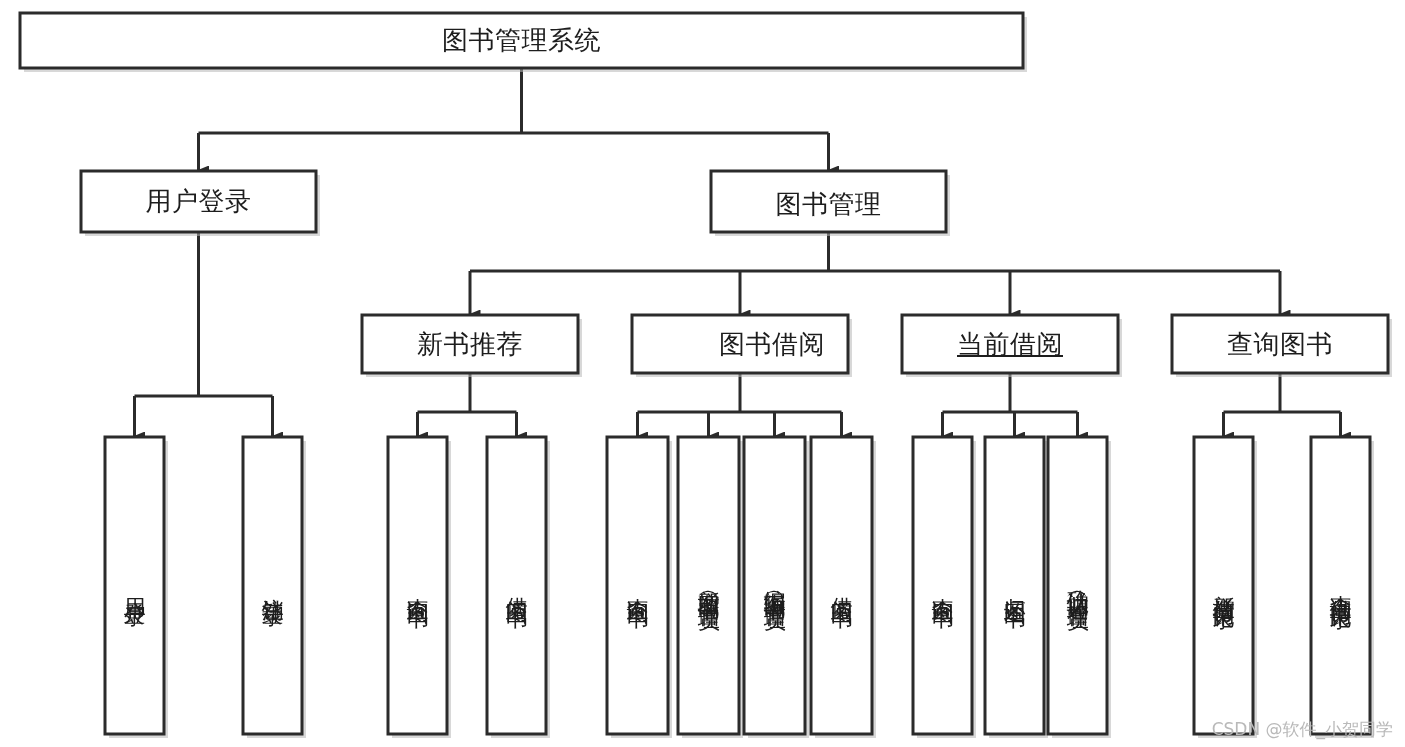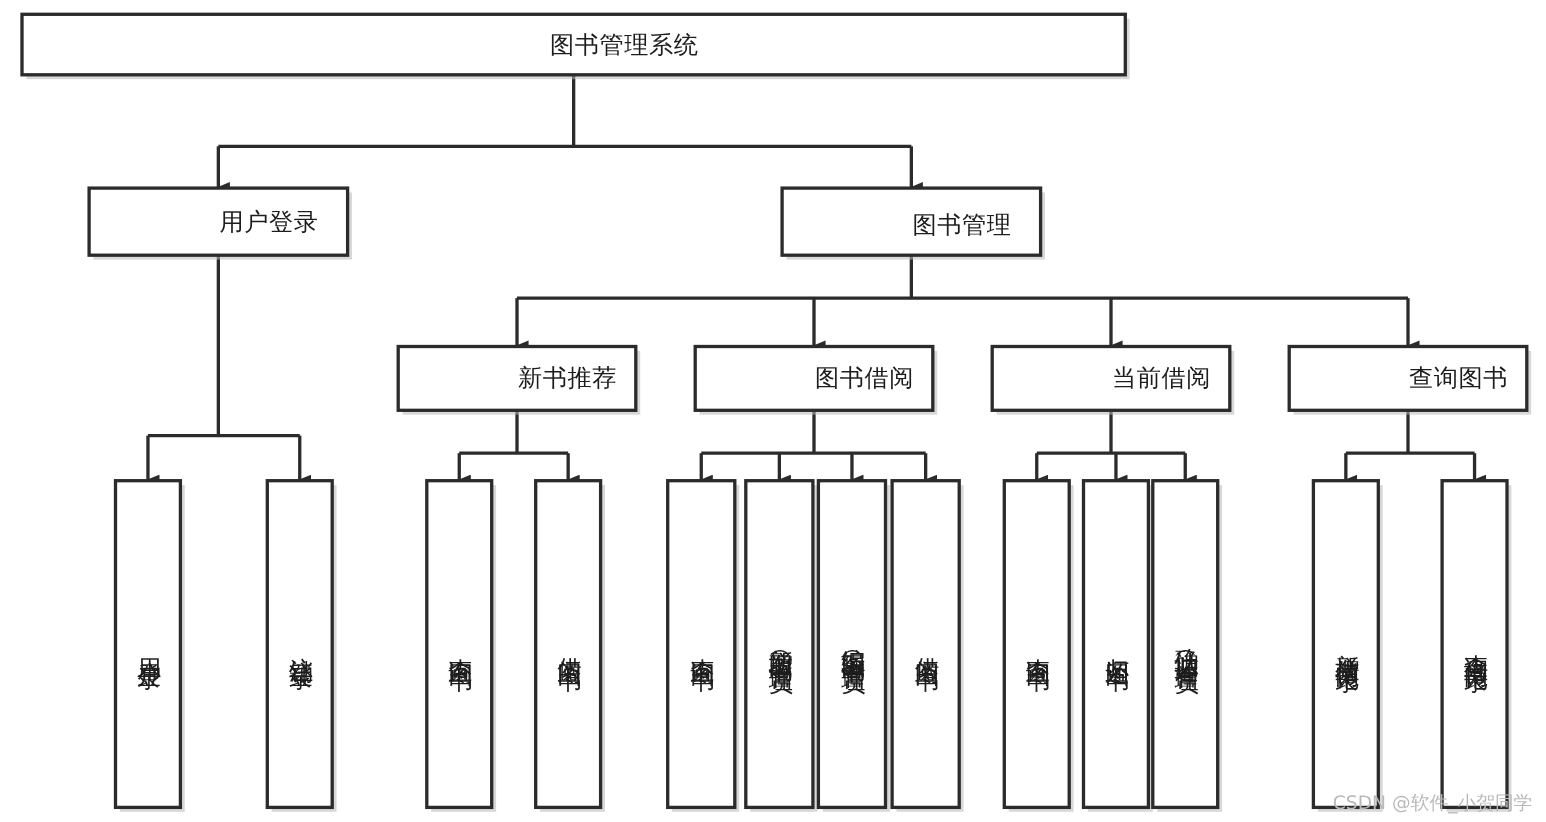--- a/index.html
+++ b/index.html
@@ -49,22 +49,21 @@
     display: flex;
     align-items: center;
     justify-content: center;
     color: #1d1d1d;
     font-family: "DejaVu Sans", "Liberation Sans", sans-serif;
     letter-spacing: 0.5px;
     white-space: nowrap;
     pointer-events: none;
   }
   .label-h {
-    font-size: 22px;
-    margin-left: 46px;
+    font-size: 26px;
   }
   .label-v {
     writing-mode: vertical-rl;
     text-orientation: upright;
     font-size: 22px;
     line-height: 1.12;
     letter-spacing: 3px;
   }
   .watermark {
     position: absolute;
@@ -165,22 +164,22 @@
         <rect x="1315" y="441" width="59" height="297" class="node-shadow"></rect>
         <rect x="1311" y="437" width="59" height="297" class="node-box"></rect>
       </g>
     </svg>
 
   <div id="label-layer">
       <div class="node-label label-h" style="left: 20px; top: 13px; width: 1003px; height: 55px;">图书管理系统</div>
       <div class="node-label label-h" style="left: 81px; top: 171px; width: 235px; height: 61px;">用户登录</div>
       <div class="node-label label-h" style="left: 711px; top: 171px; width: 235px; height: 67px;">图书管理</div>
       <div class="node-label label-h" style="left: 362px; top: 315px; width: 216px; height: 58px; border-radius: 28px;">新书推荐</div>
-      <div class="node-label label-h" style="left: 632px; top: 315px; width: 216px; height: 58px;">图书借阅</div>
-      <div class="node-label label-h" style="left: 902px; top: 315px; width: 216px; height: 58px;">当前借阅</div>
+      <div class="node-label label-h" style="left: 632px; top: 315px; width: 216px; height: 58px; padding-left: 32px;">图书借阅</div>
+      <div class="node-label label-h" style="left: 902px; top: 315px; width: 216px; height: 58px; text-decoration: underline;">当前借阅</div>
       <div class="node-label label-h" style="left: 1172px; top: 315px; width: 216px; height: 58px;">查询图书</div>
       <div class="node-label label-v" style="left: 105px; top: 437px; width: 59px; height: 297px;">用户登录</div>
       <div class="node-label label-v" style="left: 243px; top: 437px; width: 59px; height: 297px;">注销登录</div>
       <div class="node-label label-v" style="left: 388px; top: 437px; width: 59px; height: 297px;">查询图书</div>
       <div class="node-label label-v" style="left: 487px; top: 437px; width: 59px; height: 297px;">借阅图书</div>
       <div class="node-label label-v" style="left: 607px; top: 437px; width: 61px; height: 297px;">查询图书</div>
       <div class="node-label label-v" style="left: 678px; top: 437px; width: 61px; height: 297px;">新增图书（管理员）</div>
       <div class="node-label label-v" style="left: 744px; top: 437px; width: 61px; height: 297px;">编辑图书（管理员）</div>
       <div class="node-label label-v" style="left: 811px; top: 437px; width: 61px; height: 297px;">借阅图书</div>
       <div class="node-label label-v" style="left: 913px; top: 437px; width: 59px; height: 297px;">查询图书</div>

